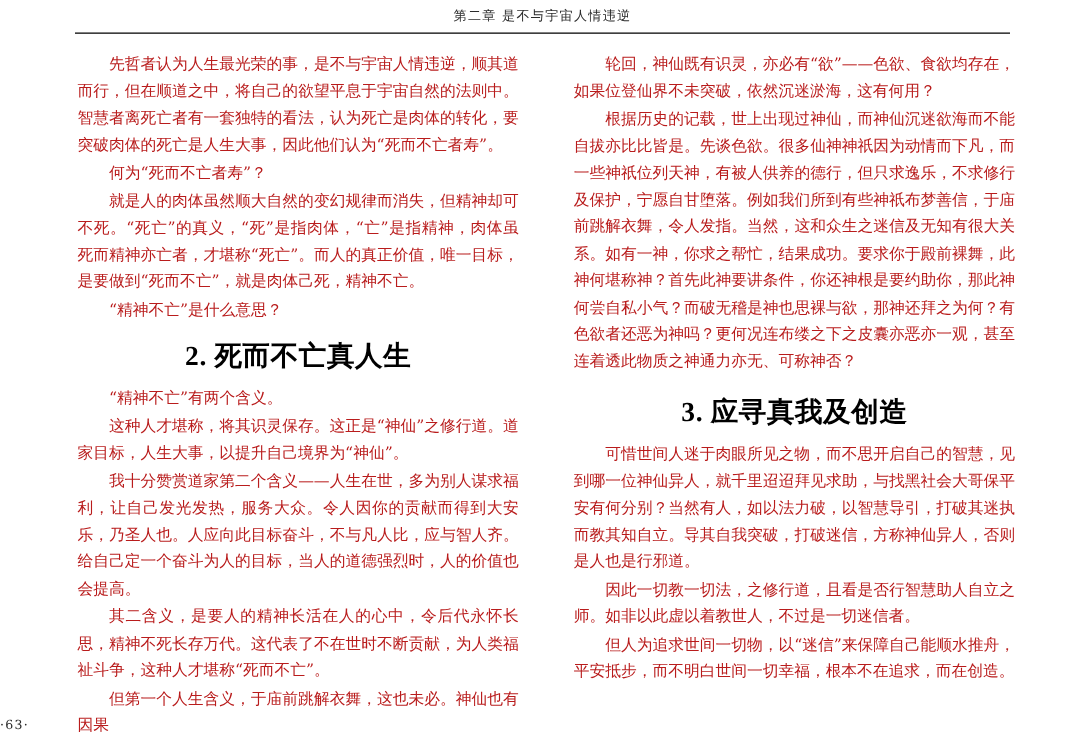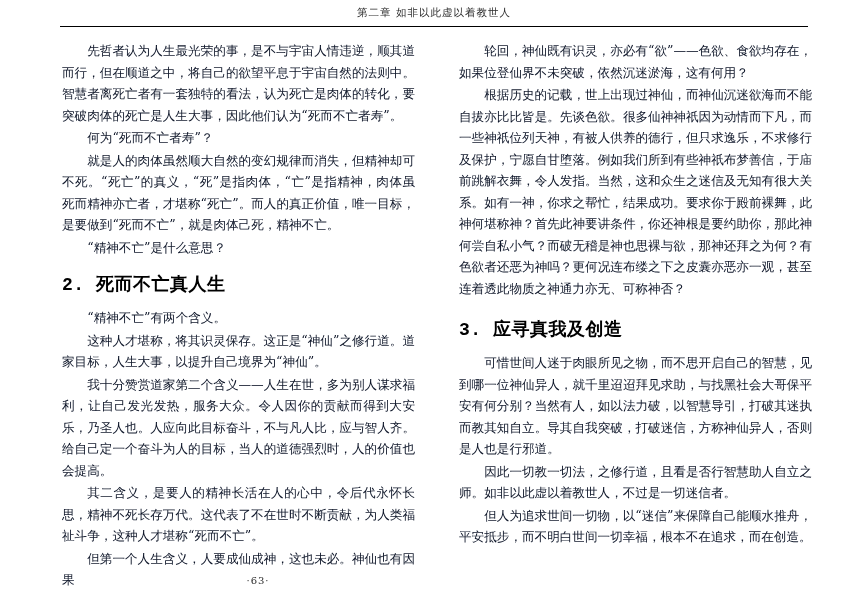--- a/index.html
+++ b/index.html
@@ -56,68 +56,69 @@
   .col.left { margin-left: 62px; }
   .col.right { margin-right: 56px; }
 
   p.body {
     margin: 0 0 1px 0;
     font-size: 12.6px;
     line-height: 21.5px;
     text-align: justify;
     text-justify: inter-ideograph;
     text-indent: 2em;
-    color: #0f172a;
+    color: #b91c1c;
     font-family: "DejaVu Serif", "Liberation Serif", serif;
   }
 
   h2.section {
     margin: 14px 0 9px 0;
-    font-size: 18px;
+    font-size: 22px;
     line-height: 26px;
     font-weight: bold;
     letter-spacing: 0.5px;
     color: #000000;
-    font-family: Liberation Mono, monospace;
+    font-family: Liberation Serif, serif;
+    text-align: center;
   }
   h2.section.second { margin-top: 18px; }
 
   .folio {
     position: absolute;
     bottom: 8px;
     font-size: 10px;
     color: #2b2b2b;
     letter-spacing: 1px;
   }
-  .folio.left { left: 0; width: 460px; text-align: center; padding-left: 28px; }
+  .folio.left { left: 0; width: 460px; text-align: left; }
   .folio.right { left: 408px; width: 460px; text-align: center; }
 </style>
 </head>
 <body>
 
 <div class="page">
 
-  <div class="header">第二章  如非以此虚以着教世人</div>
+  <div class="header">第二章  是不与宇宙人情违逆</div>
   <div class="header-rule"></div>
 
   <div class="columns">
 
     <div class="col left">
       <p class="body">先哲者认为人生最光荣的事，是不与宇宙人情违逆，顺其道而行，但在顺道之中，将自己的欲望平息于宇宙自然的法则中。智慧者离死亡者有一套独特的看法，认为死亡是肉体的转化，要突破肉体的死亡是人生大事，因此他们认为“死而不亡者寿”。</p>
       <p class="body">何为“死而不亡者寿”？</p>
       <p class="body">就是人的肉体虽然顺大自然的变幻规律而消失，但精神却可不死。“死亡”的真义，“死”是指肉体，“亡”是指精神，肉体虽死而精神亦亡者，才堪称“死亡”。而人的真正价值，唯一目标，是要做到“死而不亡”，就是肉体己死，精神不亡。</p>
       <p class="body">“精神不亡”是什么意思？</p>
 
       <h2 class="section">2. 死而不亡真人生</h2>
 
       <p class="body">“精神不亡”有两个含义。</p>
       <p class="body">这种人才堪称，将其识灵保存。这正是“神仙”之修行道。道家目标，人生大事，以提升自己境界为“神仙”。</p>
       <p class="body">我十分赞赏道家第二个含义——人生在世，多为别人谋求福利，让自己发光发热，服务大众。令人因你的贡献而得到大安乐，乃圣人也。人应向此目标奋斗，不与凡人比，应与智人齐。给自己定一个奋斗为人的目标，当人的道德强烈时，人的价值也会提高。</p>
       <p class="body">其二含义，是要人的精神长活在人的心中，令后代永怀长思，精神不死长存万代。这代表了不在世时不断贡献，为人类福祉斗争，这种人才堪称“死而不亡”。</p>
-      <p class="body">但第一个人生含义，人要成仙成神，这也未必。神仙也有因果</p>
+      <p class="body">但第一个人生含义，于庙前跳解衣舞，这也未必。神仙也有因果</p>
     </div>
 
     <div class="col right">
       <p class="body">轮回，神仙既有识灵，亦必有“欲”——色欲、食欲均存在，如果位登仙界不未突破，依然沉迷淤海，这有何用？</p>
       <p class="body">根据历史的记载，世上出现过神仙，而神仙沉迷欲海而不能自拔亦比比皆是。先谈色欲。很多仙神神祇因为动情而下凡，而一些神祇位列天神，有被人供养的德行，但只求逸乐，不求修行及保护，宁愿自甘堕落。例如我们所到有些神祇布梦善信，于庙前跳解衣舞，令人发指。当然，这和众生之迷信及无知有很大关系。如有一神，你求之帮忙，结果成功。要求你于殿前裸舞，此神何堪称神？首先此神要讲条件，你还神根是要约助你，那此神何尝自私小气？而破无稽是神也思裸与欲，那神还拜之为何？有色欲者还恶为神吗？更何况连布缕之下之皮囊亦恶亦一观，甚至连着透此物质之神通力亦无、可称神否？</p>
 
       <h2 class="section second">3. 应寻真我及创造</h2>
 
       <p class="body">可惜世间人迷于肉眼所见之物，而不思开启自己的智慧，见到哪一位神仙异人，就千里迢迢拜见求助，与找黑社会大哥保平安有何分别？当然有人，如以法力破，以智慧导引，打破其迷执而教其知自立。导其自我突破，打破迷信，方称神仙异人，否则是人也是行邪道。</p>
       <p class="body">因此一切教一切法，之修行道，且看是否行智慧助人自立之师。如非以此虚以着教世人，不过是一切迷信者。</p>

